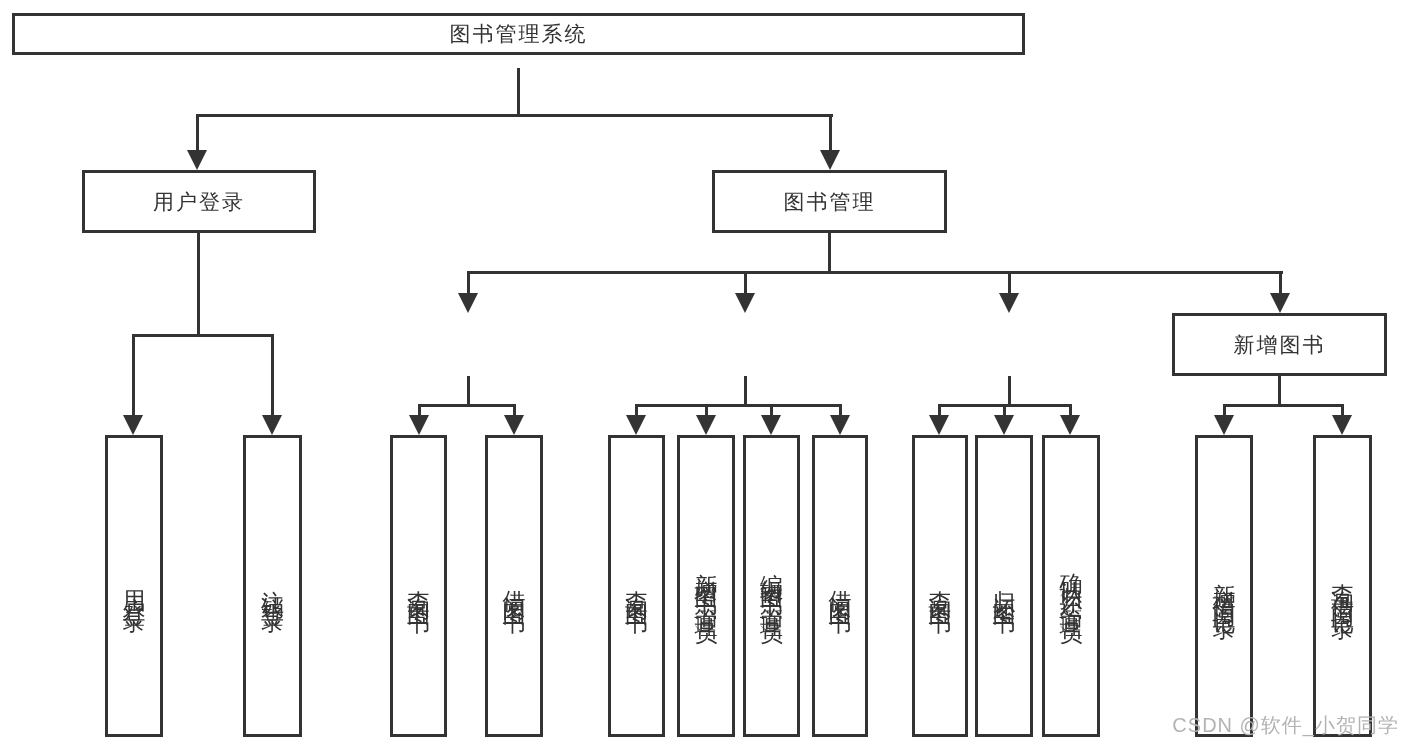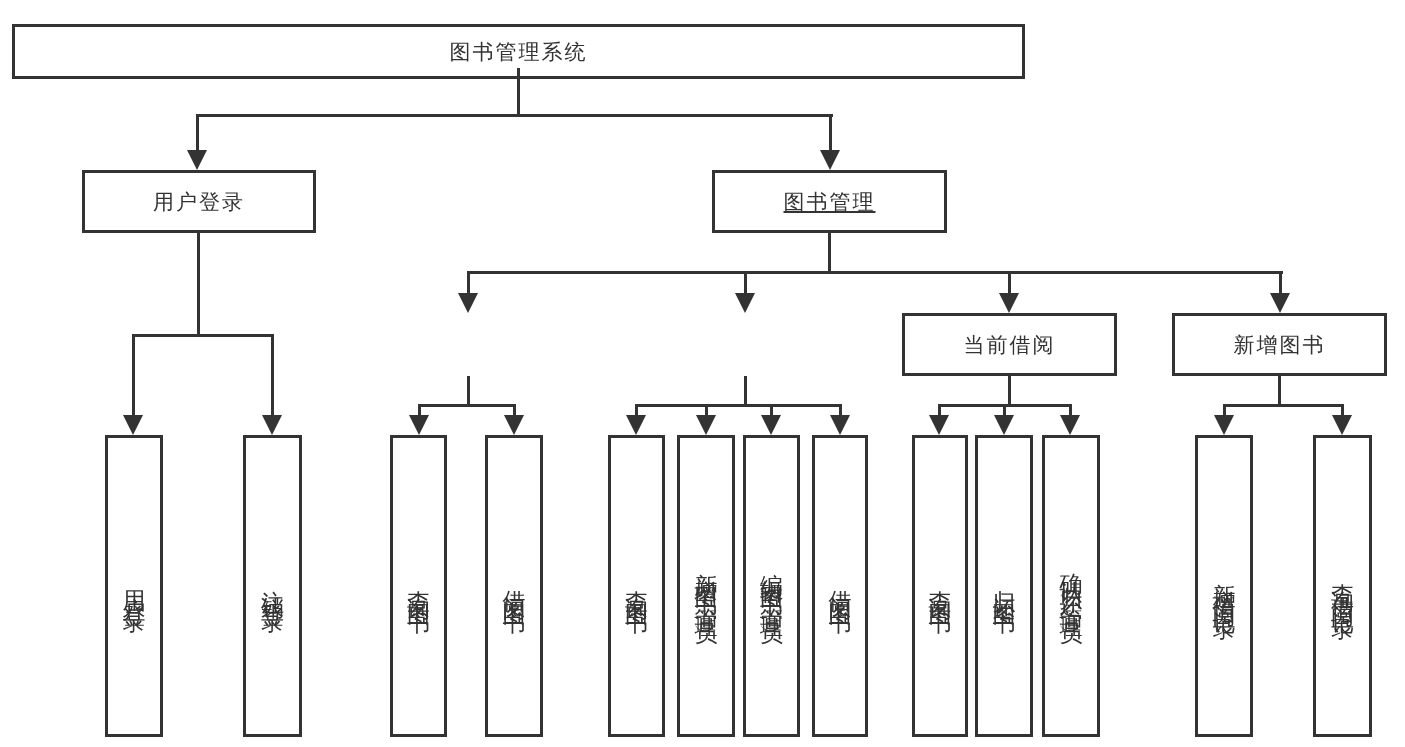--- a/index.html
+++ b/index.html
@@ -50,35 +50,35 @@
     color:#b3b3b3;
     letter-spacing:1px;
     white-space:nowrap;
   }
 </style>
 </head>
 <body>
 
 <div class="canvas">
 
-  <div class="hbox" style="left:12px;top:24px;width:1013px;height:55px;">
+  <div class="hbox" style="left:12px;top:13px;width:1013px;height:42px;">
     <span>图书管理系统</span>
   </div>
 
   <div class="line" style="left:517px;top:68px;width:3px;height:49px;"></div>
   <div class="line" style="left:196px;top:114px;width:637px;height:3px;"></div>
   <div class="line" style="left:196px;top:114px;width:3px;height:38px;"></div>
   <div class="line" style="left:829px;top:114px;width:3px;height:38px;"></div>
   <div class="arrow" style="left:187px;top:150px;"></div>
   <div class="arrow" style="left:820px;top:150px;"></div>
 
   <div class="hbox" style="left:82px;top:170px;width:234px;height:63px;">
     <span>用户登录</span>
   </div>
-  <div class="hbox" style="left:712px;top:170px;width:235px;height:63px;text-decoration:underline;">
+  <div class="hbox" style="left:712px;top:170px;width:235px;height:63px;">
     <span>图书管理</span>
   </div>
 
   <div class="line" style="left:197px;top:233px;width:3px;height:104px;"></div>
   <div class="line" style="left:132px;top:334px;width:142px;height:3px;"></div>
   <div class="line" style="left:132px;top:334px;width:3px;height:83px;"></div>
   <div class="line" style="left:271px;top:334px;width:3px;height:83px;"></div>
   <div class="arrow" style="left:123px;top:415px;"></div>
   <div class="arrow" style="left:262px;top:415px;"></div>
 
@@ -86,23 +86,20 @@
   <div class="line" style="left:467px;top:271px;width:816px;height:3px;"></div>
   <div class="line" style="left:467px;top:271px;width:3px;height:24px;"></div>
   <div class="line" style="left:744px;top:271px;width:3px;height:24px;"></div>
   <div class="line" style="left:1008px;top:271px;width:3px;height:24px;"></div>
   <div class="line" style="left:1279px;top:271px;width:3px;height:24px;"></div>
   <div class="arrow" style="left:458px;top:293px;"></div>
   <div class="arrow" style="left:735px;top:293px;"></div>
   <div class="arrow" style="left:999px;top:293px;"></div>
   <div class="arrow" style="left:1270px;top:293px;"></div>
 
-  <div class="hbox" style="left:902px;top:313px;width:215px;height:63px;">
-    <span>当前借阅</span>
-  </div>
   <div class="hbox" style="left:1172px;top:313px;width:215px;height:63px;">
     <span>新增图书</span>
   </div>
 
   <div class="line" style="left:467px;top:376px;width:3px;height:31px;"></div>
   <div class="line" style="left:418px;top:404px;width:98px;height:3px;"></div>
   <div class="line" style="left:418px;top:404px;width:3px;height:13px;"></div>
   <div class="line" style="left:513px;top:404px;width:3px;height:13px;"></div>
   <div class="arrow" style="left:409px;top:415px;"></div>
   <div class="arrow" style="left:504px;top:415px;"></div>
@@ -171,14 +168,15 @@
     <span class="vtext">确认归还（管理员）</span>
   </div>
 
   <div class="vbox" style="left:1195px;top:435px;width:58px;height:302px;">
     <span class="vtext">新增借阅记录</span>
   </div>
   <div class="vbox" style="left:1313px;top:435px;width:59px;height:302px;">
     <span class="vtext">查询借阅记录</span>
   </div>
 
+  <div class="watermark">CSDN @软件_小贺同学</div>
 
 </div>
 
 </body></html>

